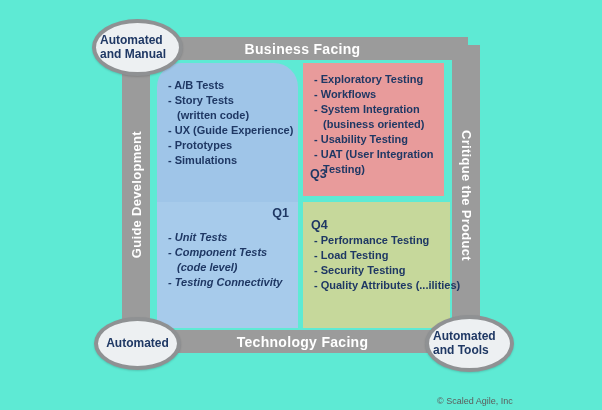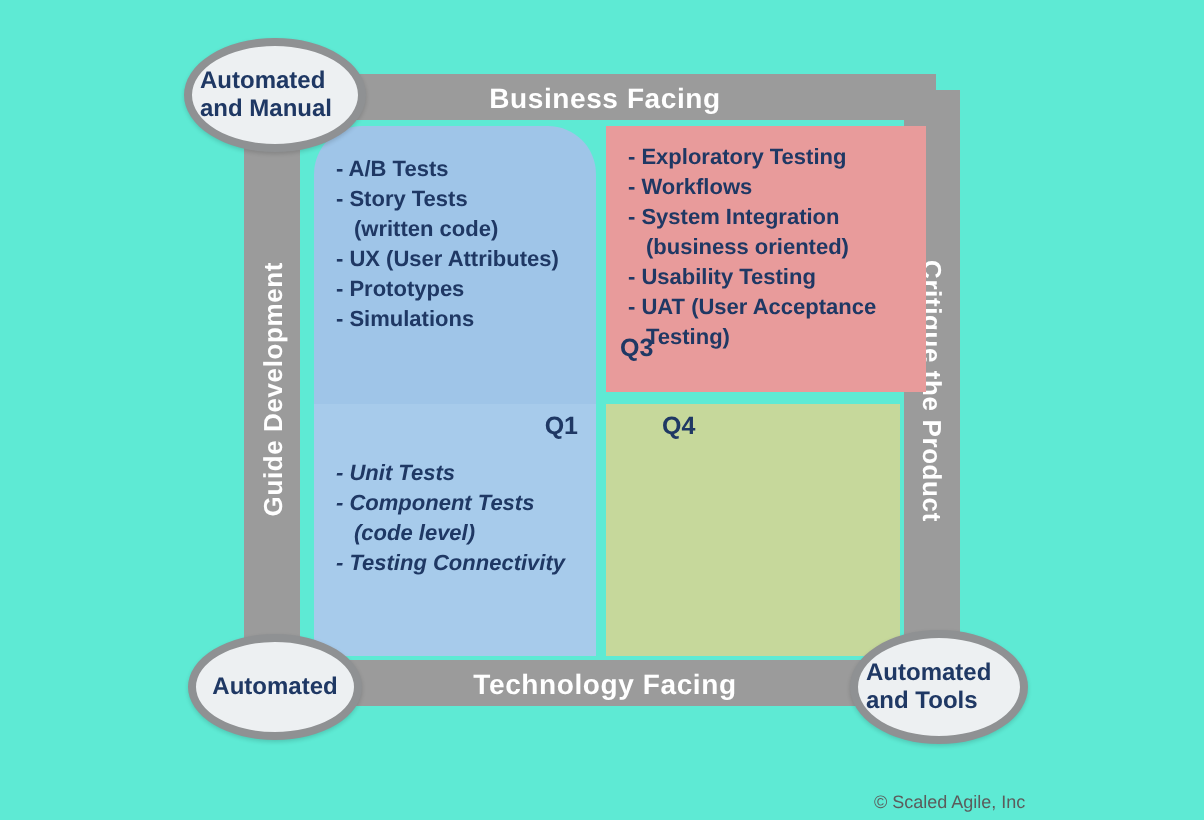--- a/index.html
+++ b/index.html
@@ -26,31 +26,31 @@
   .quad .q-label{position:absolute;font-weight:bold;font-size:12.5px;color:#1F3864;}
   .quad .q-list{position:absolute;left:0;right:2px;}
   .line{font-size:11px;line-height:15px;font-weight:bold;color:#1F3864;
         padding-left:11px;white-space:nowrap;}
   .line.cont{padding-left:20px;}
 
   .quad.q2{left:157px;top:63px;width:141px;height:171px;border-radius:24px;}
   .quad.q2 .q-list{top:15px;}
   .quad.q2 .q-label{right:8px;bottom:4px;margin-left:21px;}
 
-  .quad.q3{left:303px;top:63px;width:160px;height:133px;}
+  .quad.q3{left:303px;top:63px;width:141px;height:133px;}
   .quad.q3 .q-list{top:9px;}
   .quad.q3 .q-label{left:7px;bottom:15px;text-align:center;}
 
   .quad.q1{left:157px;top:202px;width:141px;height:126px;}
   .quad.q1 .q-list{top:28px;font-style:italic;}
   .quad.q1 .q-label{right:9px;top:4px;}
 
   .quad.q4{left:303px;top:202px;width:147px;height:126px;}
   .quad.q4 .q-list{top:31px;}
-  .quad.q4 .q-label{left:8px;top:4px;margin-left:20px;}
+  .quad.q4 .q-label{left:8px;top:16px;}
 
   
   .oval{position:absolute;border:4px solid #8F9193;border-radius:50%;
         background:#EDF0F2;display:flex;align-items:center;justify-content:center;
         text-align:left;color:#1F3864;font-weight:bold;font-size:12px;line-height:1.15;
         box-shadow:0 1px 2px rgba(0,0,0,.15);box-sizing:border-box;}
   .oval.tl{left:92px;top:19px;width:91px;height:57px;}
   .oval.tr{left:423px;top:19px;width:90px;height:57px;}
   .oval.bl{left:94px;top:317px;width:87px;height:53px;padding:0 2px;}
   .oval.br{left:425px;top:315px;width:89px;height:57px;}
@@ -74,48 +74,54 @@
   </div>
   <div class="vbar right">
     <span class="bar-label">Critique the Product</span>
   </div>
 
   <div class="quad q2" style="background: rgb(159, 197, 232);">
     <div class="q-list">
         <div class="line">- A/B Tests</div>
         <div class="line">- Story Tests</div>
         <div class="line cont">(written code)</div>
-        <div class="line">- UX (User Attributes)</div>
+        <div class="line">- UX (Guide Experience)</div>
         <div class="line">- Prototypes</div>
         <div class="line">- Simulations</div>
       </div>
     <div class="q-label">Q2</div>
   </div>
   <div class="quad q3" style="background: rgb(232, 155, 155);">
     <div class="q-list">
         <div class="line">- Exploratory Testing</div>
         <div class="line">- Workflows</div>
         <div class="line">- System Integration</div>
         <div class="line cont">(business oriented)</div>
         <div class="line">- Usability Testing</div>
-        <div class="line">- UAT (User Acceptance</div>
+        <div class="line">- UAT (User Integration</div>
         <div class="line cont">Testing)</div>
       </div>
     <div class="q-label">Q3</div>
   </div>
   <div class="quad q1" style="background: rgb(167, 203, 235);">
     <div class="q-list">
         <div class="line">- Unit Tests</div>
         <div class="line">- Component Tests</div>
         <div class="line cont">(code level)</div>
         <div class="line">- Testing Connectivity</div>
       </div>
     <div class="q-label">Q1</div>
   </div>
   <div class="quad q4" style="background: rgb(198, 216, 155);">
+    <div class="q-list">
+        <div class="line">- Performance Testing</div>
+        <div class="line">- Load Testing</div>
+        <div class="line">- Security Testing</div>
+        <div class="line">- Quality Attributes (...ilities)</div>
+      </div>
     <div class="q-label">Q4</div>
   </div>
 
   <div class="oval tl">
     <span class="oval-text">Automated and Manual</span>
   </div>
   <div class="oval bl">
     <span class="oval-text">Automated</span>
   </div>
   <div class="oval br">

